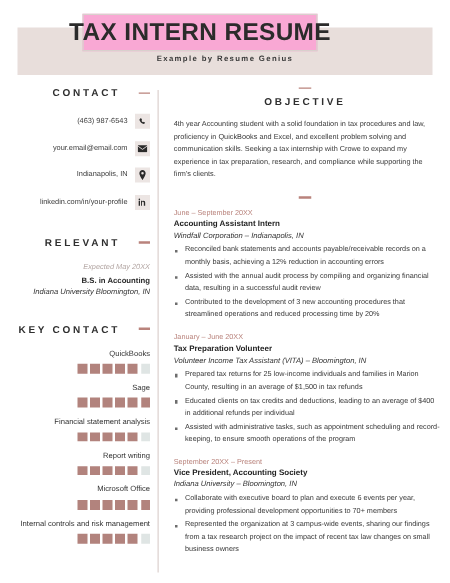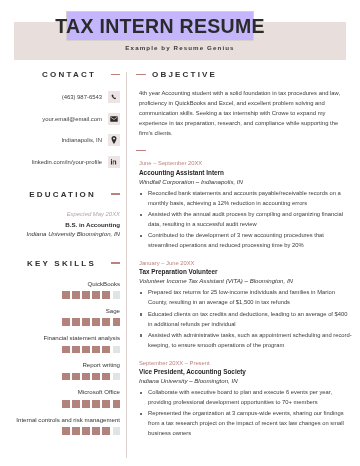--- a/index.html
+++ b/index.html
@@ -13,21 +13,21 @@
 
   
   .banner {
     position: absolute; left: 14px; top: 22px;
     width: 332px; height: 38px;
     background: #e8dedb;
   }
   .title-box {
     position: absolute; left: 66px; top: 11px;
     width: 188px; height: 30px;
-    background: #c4b5fd;
+    background: #f9a8d4;
     border: 1px solid #d9d0cd;
     display: flex; align-items: center; justify-content: center;
   }
   .title-text {
     font-size: 19.5px; font-weight: bold; color: #2b2b2b;
     letter-spacing: 0.3px; white-space: nowrap;
   }
   .subtitle {
     position: absolute; left: 0; top: 44px; width: 360px;
     text-align: center;
@@ -87,21 +87,21 @@
   .skill { margin-bottom: 8px; }
   .skill-name {
     font-size: 6.1px; color: #333; margin-bottom: 3.5px; line-height: 1.35;
   }
   .dots { display: flex; justify-content: flex-end; gap: 2.6px; }
   .dot { width: 7.5px; height: 7.5px; }
   .dot.on  { background: #b2837d; }
   .dot.off { background: #dfe5e4; }
 
   
-  .r-head { display: flex; align-items: center; gap: 6px; margin-bottom: 9px; }
+  .r-head { display: flex; align-items: center; gap: 6px; margin-bottom: 9px; flex-direction: column; }
   .r-dash { width: 10px; height: 1.2px; background: #b9837c; }
   .r-head-text {
     font-size: 8px; font-weight: bold; color: #2f2f2f; letter-spacing: 2.2px;
   }
   .obj-text {
     font-size: 5.85px; color: #3a3a3a; line-height: 1.72;
     padding-left: 3px; margin-bottom: 12px;
   }
   .job { padding-left: 3px; margin-bottom: 9px; }
   .job-date { font-size: 5.8px; color: #b9837c; margin-bottom: 2.5px; }
@@ -169,29 +169,29 @@
     <div class="contact-row">
       <span class="contact-text">linkedin.com/in/your-profile</span>
       <span class="ico">
         <svg width="7.5" height="7.5" viewBox="0 0 16 16">
             <path fill="#2b2b2b" d="M2 5.5h2.3V14H2V5.5zm1.2-3.6a1.35 1.35 0 1 1 0 2.7 1.35 1.35 0 0 1 0-2.7zM6 5.5h2.2v1.2h.03c.3-.57 1.05-1.2 2.17-1.2 2.3 0 2.7 1.5 2.7 3.5V14H10.8V9.5c0-1.07-.02-2.45-1.5-2.45-1.5 0-1.73 1.17-1.73 2.37V14H6V5.5z"></path>
           </svg>
       </span>
     </div>
 
     <div class="l-head" style="margin-top:22px">
-      <span class="l-head-text">EDUCATION</span>
+      <span class="l-head-text">RELEVANT</span>
       <span class="l-dash"></span>
     </div>
     <div class="edu-date">Expected May 20XX</div>
     <div class="edu-degree">B.S. in Accounting</div>
     <div class="edu-school">Indiana University Bloomington, IN</div>
 
     <div class="l-head" style="margin-top:22px">
-      <span class="l-head-text">KEY SKILLS</span>
+      <span class="l-head-text">KEY CONTACT</span>
       <span class="l-dash"></span>
     </div>
     <div id="skills-list">
         <div class="skill">
           <div class="skill-name">QuickBooks</div>
           <div class="dots">
             <span class="dot on"></span>
             <span class="dot on"></span>
             <span class="dot on"></span>
             <span class="dot on"></span>

